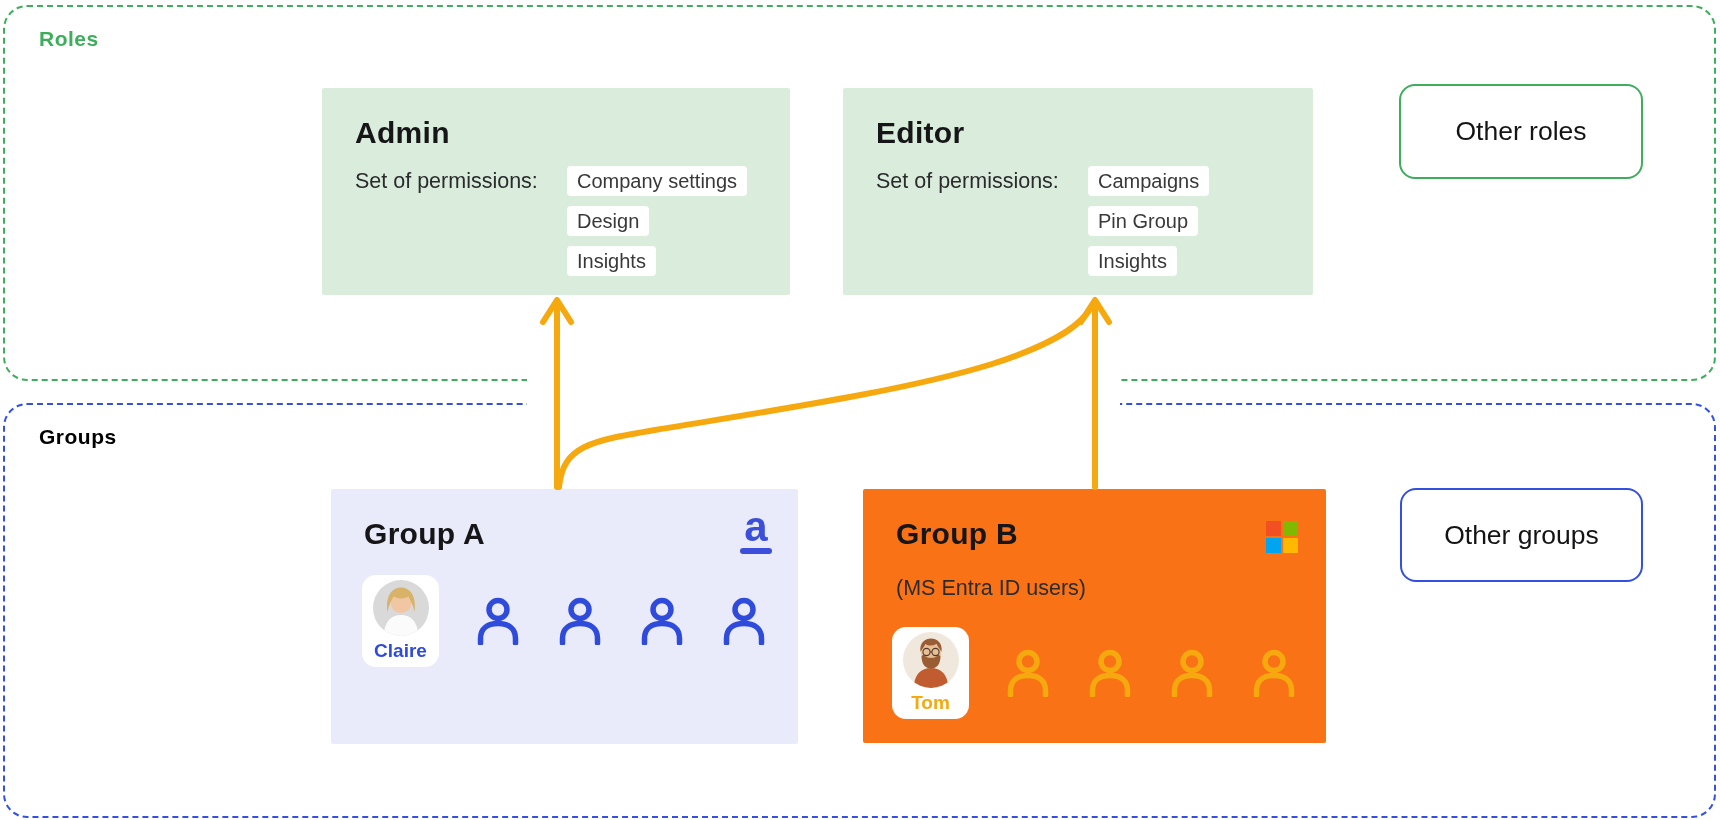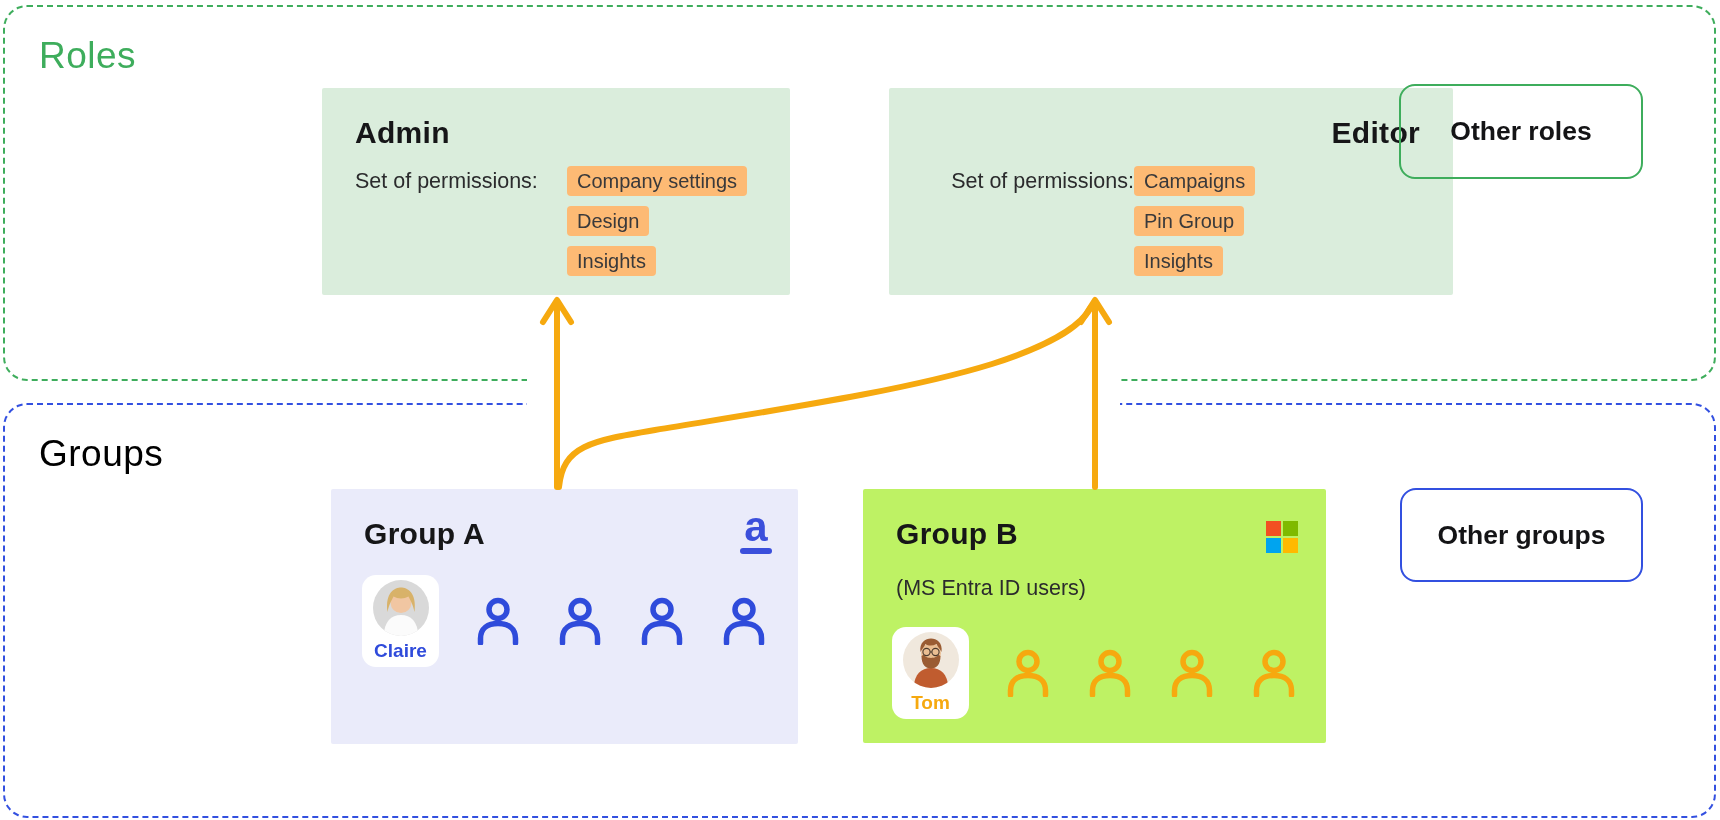--- a/index.html
+++ b/index.html
@@ -4,58 +4,58 @@
 <style>
   html,body{margin:0;padding:0;background:#ffffff;}
   body{width:1720px;height:820px;overflow:hidden;
        font-family:"Liberation Sans", sans-serif;color:#1c1c1e;}
   .canvas{position:relative;width:1720px;height:820px;background:#fff;}
 
   
   .region{position:absolute;border:2px dashed;border-radius:24px;box-sizing:border-box;}
   .region-roles{left:3px;top:5px;width:1713px;height:376px;border-color:#3ead5c;}
   .region-groups{left:3px;top:403px;width:1713px;height:415px;border-color:#3350e0;}
-  .region-label{position:absolute;left:34px;top:28px;font-size:37px;font-weight:400;letter-spacing:.5px;}
+  .region-label{position:absolute;left:34px;top:20px;font-size:21px;font-weight:700;letter-spacing:.5px;}
   .region-roles .region-label{color:#3ead5c;}
   .region-groups .region-label{color:#000000;}
 
   
   .mask{position:absolute;background:#ffffff;z-index:2;}
   .mask-roles{left:527px;top:374px;width:593px;height:12px;}
   .mask-groups{left:527px;top:398px;width:593px;height:12px;}
 
   
   .card{position:absolute;border-radius:2px;box-sizing:border-box;padding:28px 33px;z-index:3;}
   .role-card{background:#daeddc;}
   .card-admin{left:322px;top:88px;width:468px;height:207px;}
-  .card-editor{left:889px;top:88px;width:564px;height:207px;text-align:right;}
+  .card-editor{left:843px;top:88px;width:470px;height:207px;}
   .card-title{margin:0;font-size:30px;font-weight:700;letter-spacing:.3px;color:#161618;}
   .perm-row{display:flex;margin-top:16px;}
   .perm-label{flex:0 0 212px;font-size:21.5px;color:#2b2b2d;padding-top:3px;}
   .chips{display:flex;flex-direction:column;gap:10px;align-items:flex-start;}
-  .chip{background:#fdba74;color:#39393b;font-size:20px;line-height:1.3;padding:2px 10px;border-radius:4px;white-space:nowrap;}
+  .chip{background:#ffffff;color:#39393b;font-size:20px;line-height:1.3;padding:2px 10px;border-radius:4px;white-space:nowrap;}
 
   .card-group-a{left:331px;top:489px;width:467px;height:255px;background:#eaebfa;}
-  .card-group-b{left:863px;top:489px;width:463px;height:254px;background:#bef264;}
+  .card-group-b{left:863px;top:489px;width:463px;height:254px;background:#f97316;}
   .subtitle{margin-top:24px;font-size:21.5px;color:#2b2b2d;line-height:1.3;}
   .members{display:flex;align-items:center;gap:36px;margin-top:24px;justify-content:center;}
   .member-tile{width:77px;height:92px;background:#ffffff;border-radius:14px;display:flex;flex-direction:column;
                align-items:center;justify-content:center;gap:4px;flex:0 0 auto;}
   .avatar{width:56px;height:56px;border-radius:50%;overflow:hidden;}
   .avatar svg{display:block;}
   .member-name{font-size:19px;font-weight:700;}
   .name-blue{color:#2f4bdb;}
   .name-orange{color:#f6a90f;}
   .person-icon{width:46px;height:48px;flex:0 0 auto;}
   .person-icon svg{display:block;}
 
   
   .outline-box{position:absolute;border:2.5px solid;border-radius:16px;box-sizing:border-box;
                display:flex;align-items:center;justify-content:center;z-index:3;
-               font-size:26.5px;font-weight:700;color:#141416;}
+               font-size:26.5px;font-weight:400;color:#141416;}
   .box-other-roles{left:1399px;top:84px;width:244px;height:95px;border-color:#3ead5c;}
   .box-other-groups{left:1400px;top:488px;width:243px;height:94px;border-color:#3350e0;}
 
   
   .ahead-logo{position:absolute;right:26px;top:20px;display:flex;flex-direction:column;align-items:center;}
   .ahead-logo .glyph{font-size:42px;font-weight:700;line-height:.85;color:#3b4fdb;}
   .ahead-logo .bar{width:32px;height:6px;border-radius:3px;background:#3b4fdb;margin-top:3px;}
   .ms-logo{position:absolute;right:28px;top:32px;display:grid;grid-template-columns:15px 15px;
            grid-template-rows:15px 15px;gap:2px;}
   .ms-logo span{display:block;width:15px;height:15px;}

